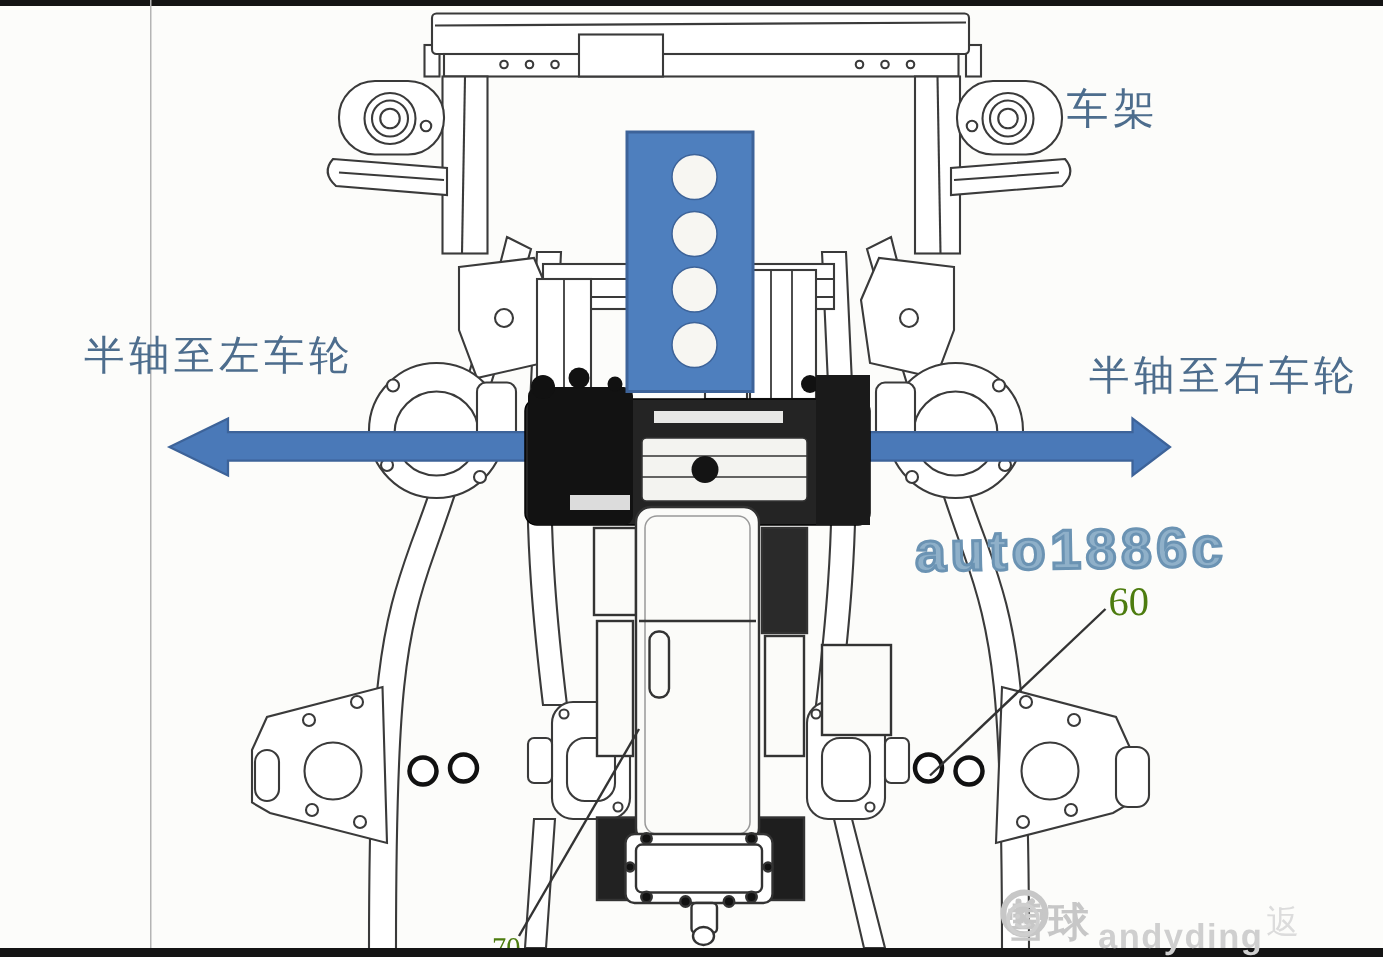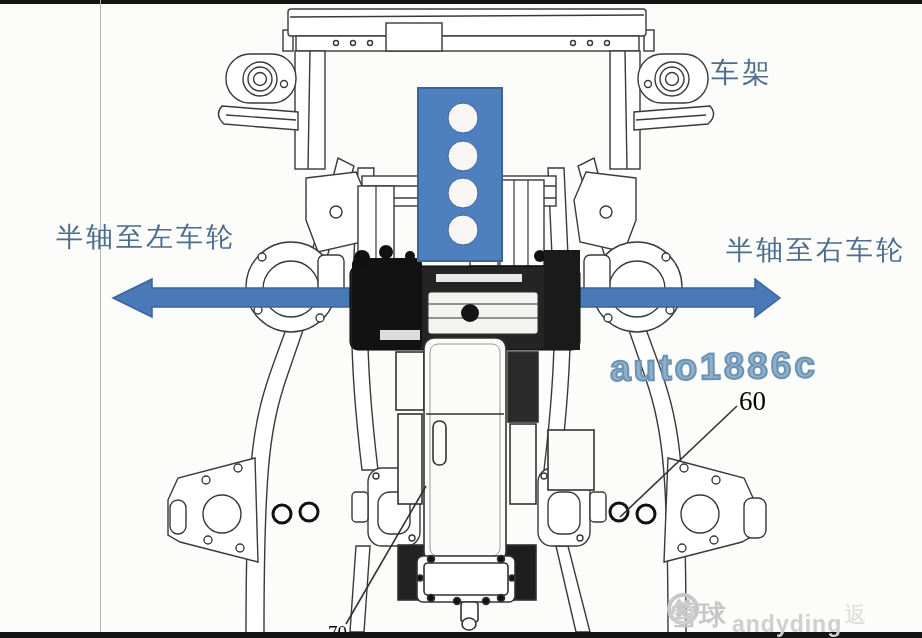--- a/index.html
+++ b/index.html
@@ -10,21 +10,21 @@
   #bottombar{top:632px;height:6px;z-index:30;}
   #vline{position:absolute;left:100px;top:0;width:1px;height:638px;background:#b4b4b4;}
   svg{position:absolute;left:0;top:0;}
   .cnlabel{position:absolute;color:#4d6d8d;font-size:27px;letter-spacing:3px;z-index:20;}
   #frame-label{left:711px;top:54px;font-size:28px;}
   #left-axle-label{left:56px;top:219px;}
   #right-axle-label{left:726px;top:232px;}
   #center-watermark{position:absolute;left:610px;top:346px;z-index:21;
       font-size:37px;font-weight:bold;letter-spacing:3px;color:#8fb0c9;
       -webkit-text-stroke:2px #6b93b3;transform:rotate(-1deg);}
-  .ref-num{position:absolute;font-family:"Liberation Serif",serif;color:#000000;z-index:20;}
+  .ref-num{position:absolute;font-family:"Liberation Serif",serif;color:#4d7c0f;z-index:20;}
   #ref-60{left:739px;top:386px;font-size:27px;}
   #ref-70-clip{left:328px;top:622px;height:11px;overflow:hidden;font-size:19px;}
   #site-watermark{position:absolute;left:666px;top:592px;z-index:31;display:flex;
       align-items:center;color:#c7c7c7;}
   #site-watermark .sitename{font-size:27px;font-weight:bold;letter-spacing:2px;margin-left:4px;}
   #site-watermark .username{font-size:23px;font-weight:bold;letter-spacing:1px;color:#cfcfcf;margin-left:4px;margin-top:19px;}
   #site-watermark .trail{font-size:22px;color:#dcdcdc;margin-left:2px;}
 </style>
 </head>
 <body>

